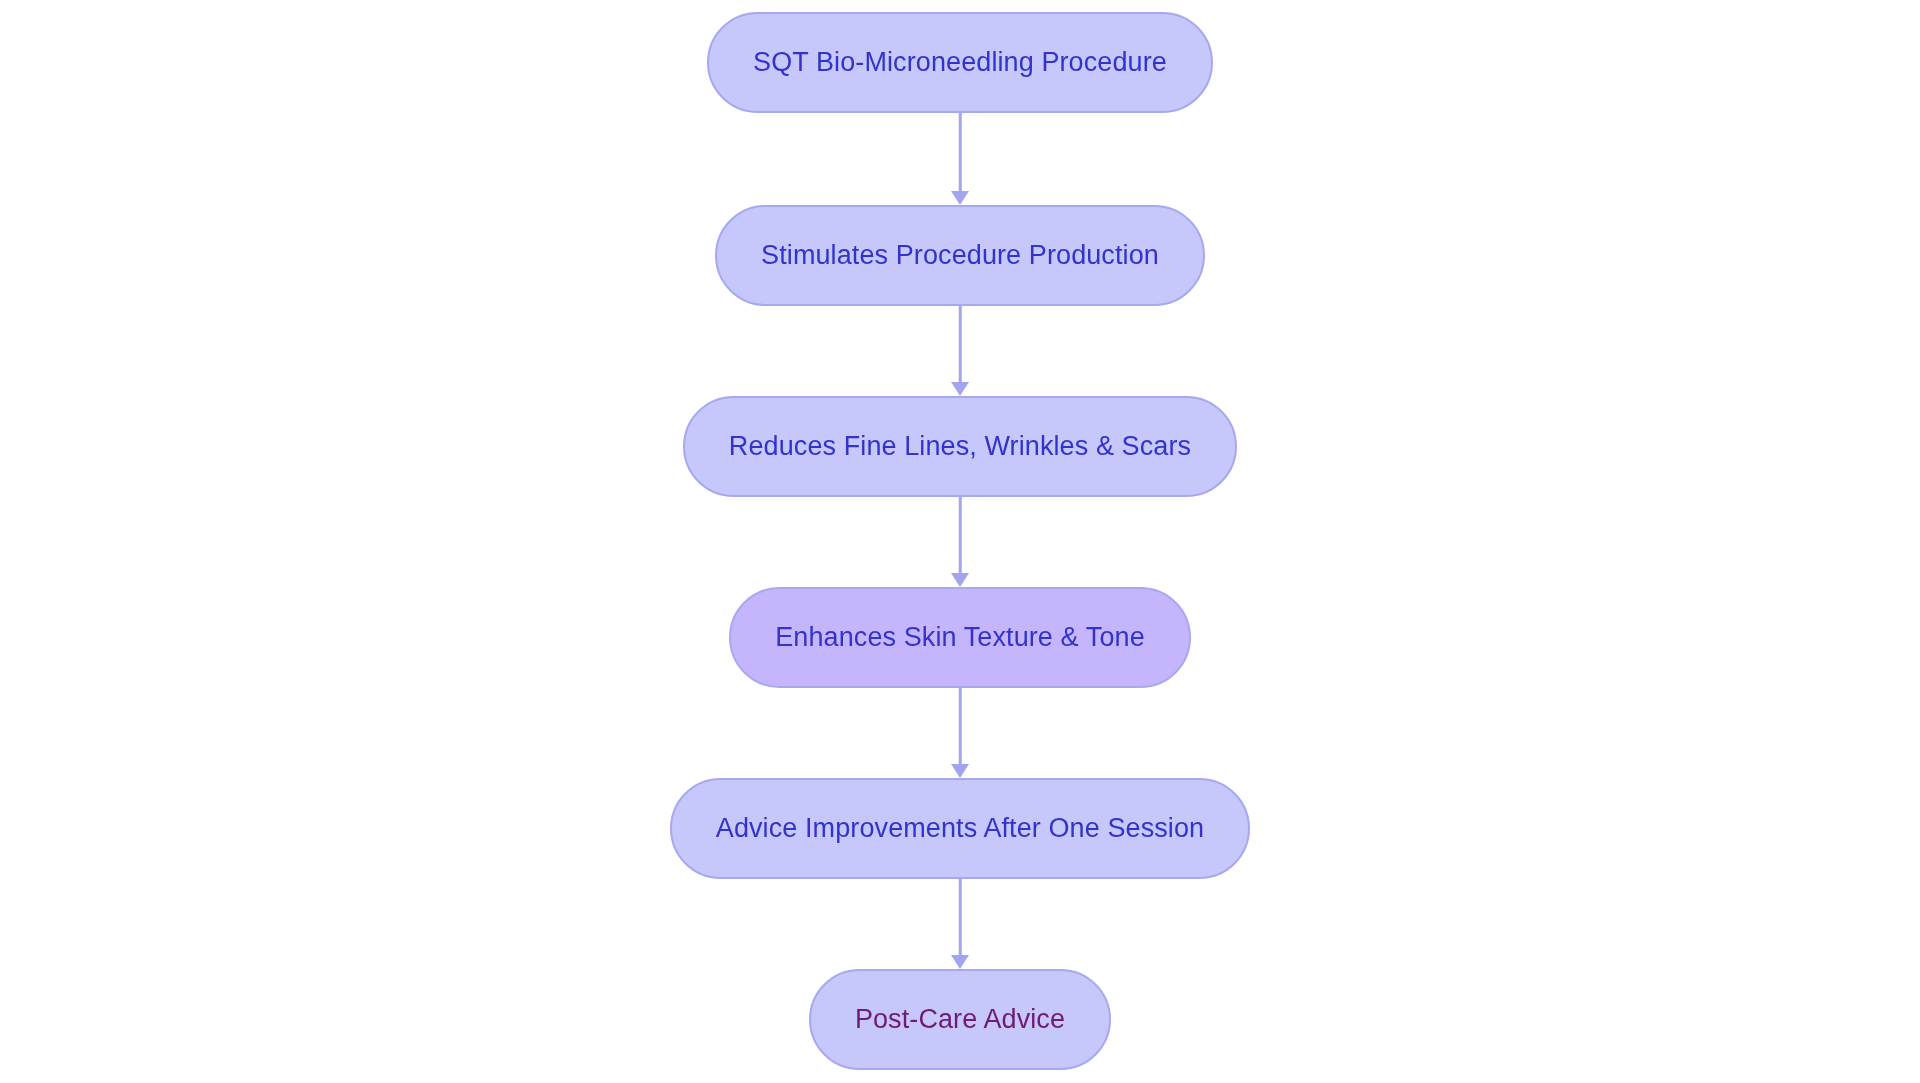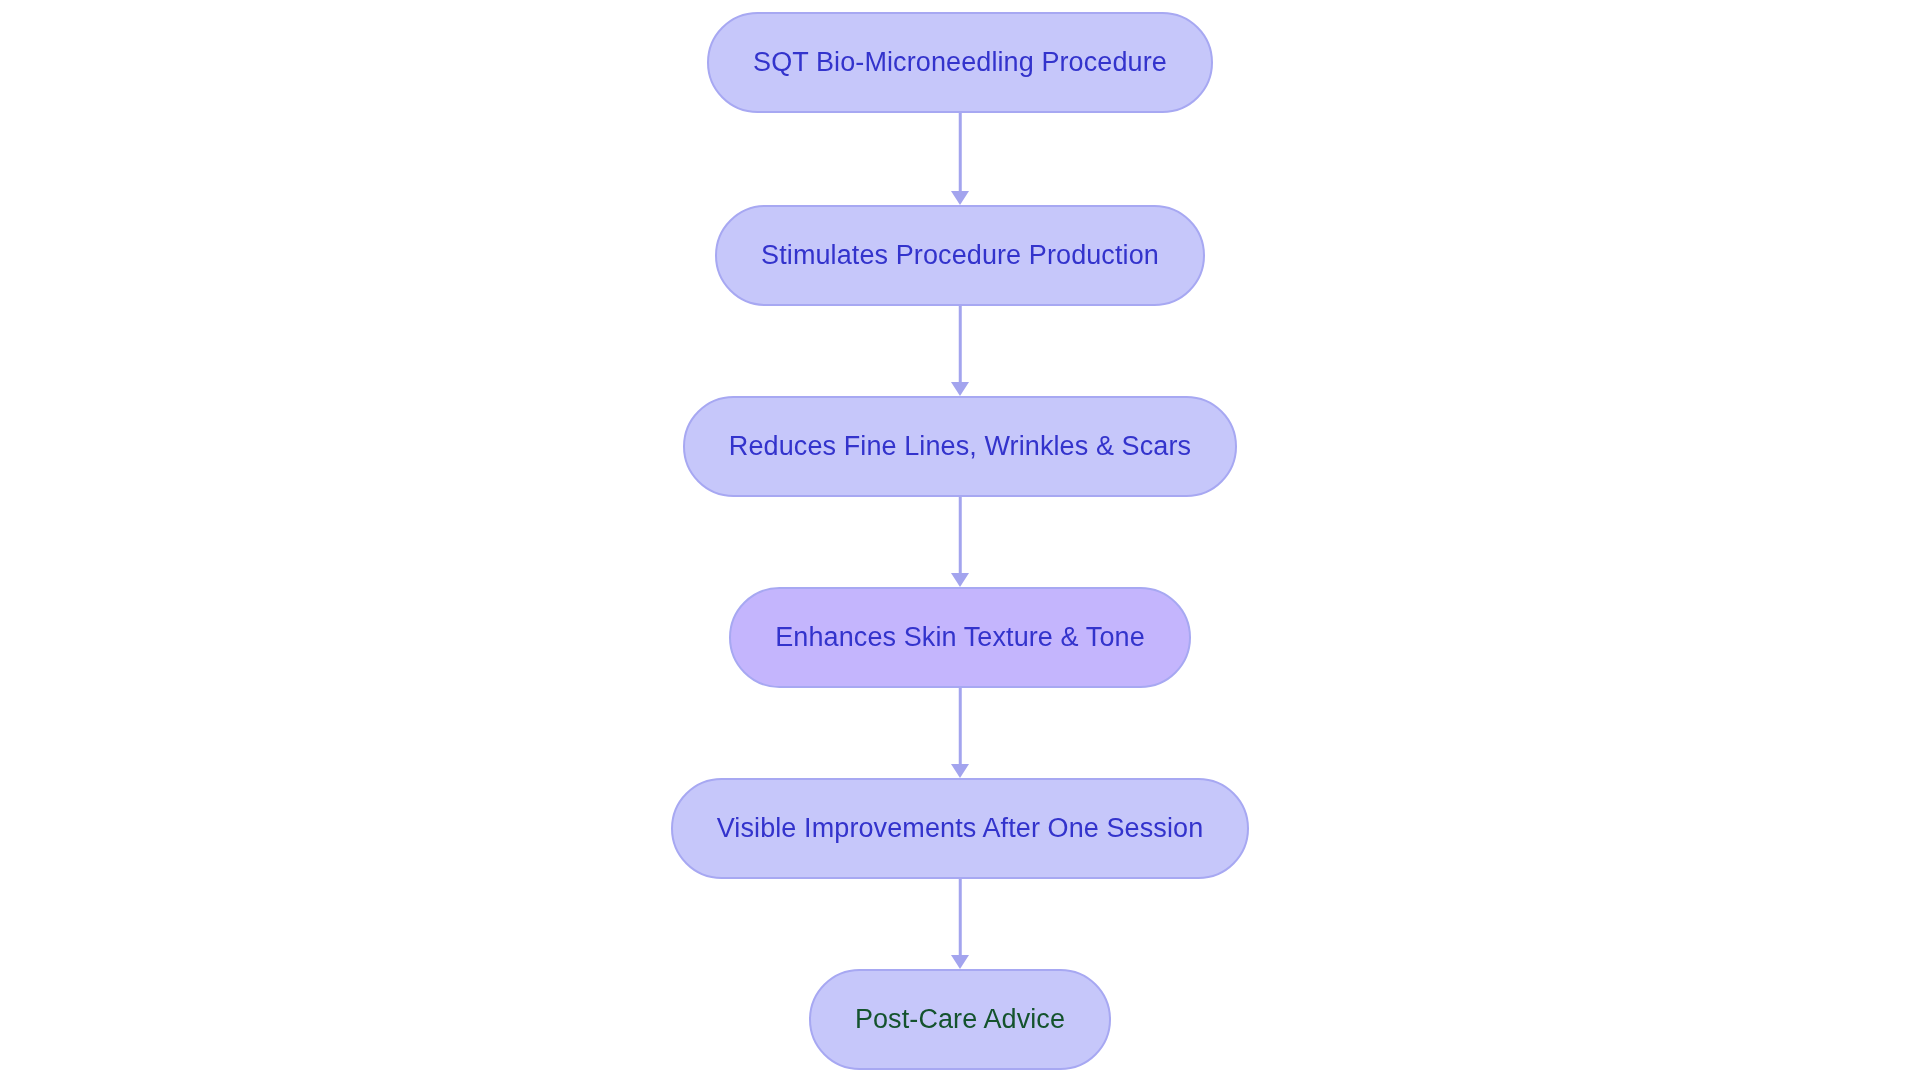--- a/index.html
+++ b/index.html
@@ -127,26 +127,26 @@
     <div class="node" style="background: #c4b5fd; border-color: rgb(167, 168, 242); color: rgb(51, 51, 204);">
       <span>Enhances Skin Texture &amp; Tone</span>
     </div>
 
     <div class="connector gap-4">
       <div class="shaft" style="background: rgb(163, 164, 238);"></div>
       <div class="head" style="border-top-color: rgb(163, 164, 238);"></div>
     </div>
 
     <div class="node" style="background: rgb(198, 199, 250); border-color: rgb(167, 168, 242); color: rgb(51, 51, 204);">
-      <span>Visible Improvements After One Session</span>
+      <span>Advice Improvements After One Session</span>
     </div>
 
     <div class="connector gap-5">
       <div class="shaft" style="background: rgb(163, 164, 238);"></div>
       <div class="head" style="border-top-color: rgb(163, 164, 238);"></div>
     </div>
 
-    <div class="node" style="background: rgb(198, 199, 250); border-color: rgb(167, 168, 242); color: #14532d;">
+    <div class="node" style="background: rgb(198, 199, 250); border-color: rgb(167, 168, 242); color: #701a75;">
       <span>Post-Care Advice</span>
     </div>
 
   </div>
 </div>
 
 </body></html>

